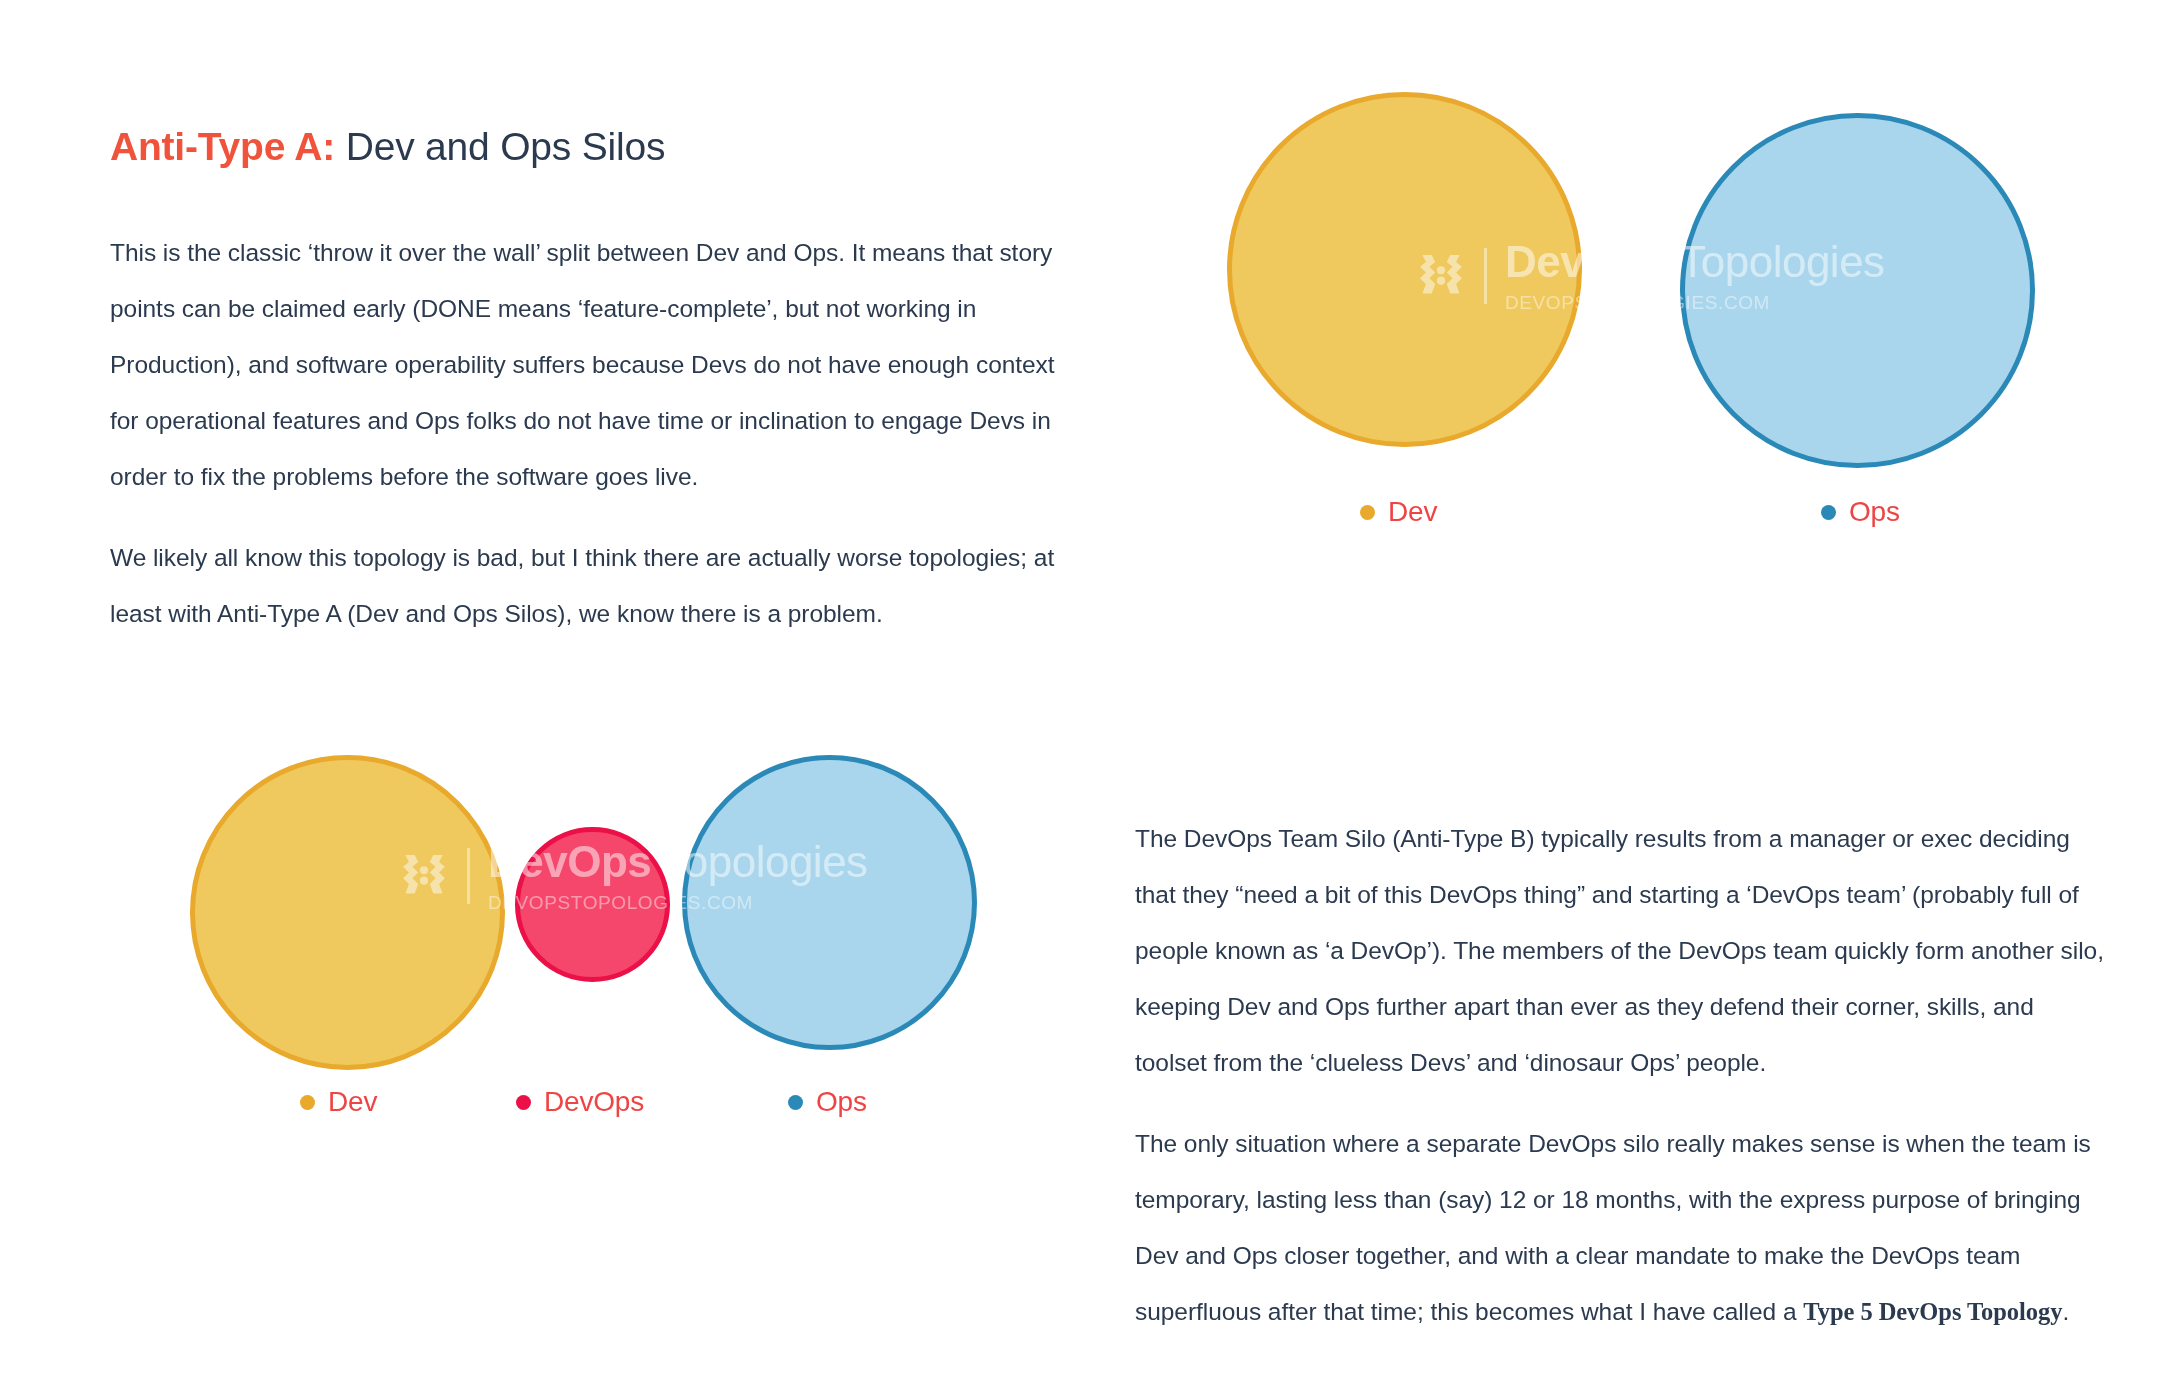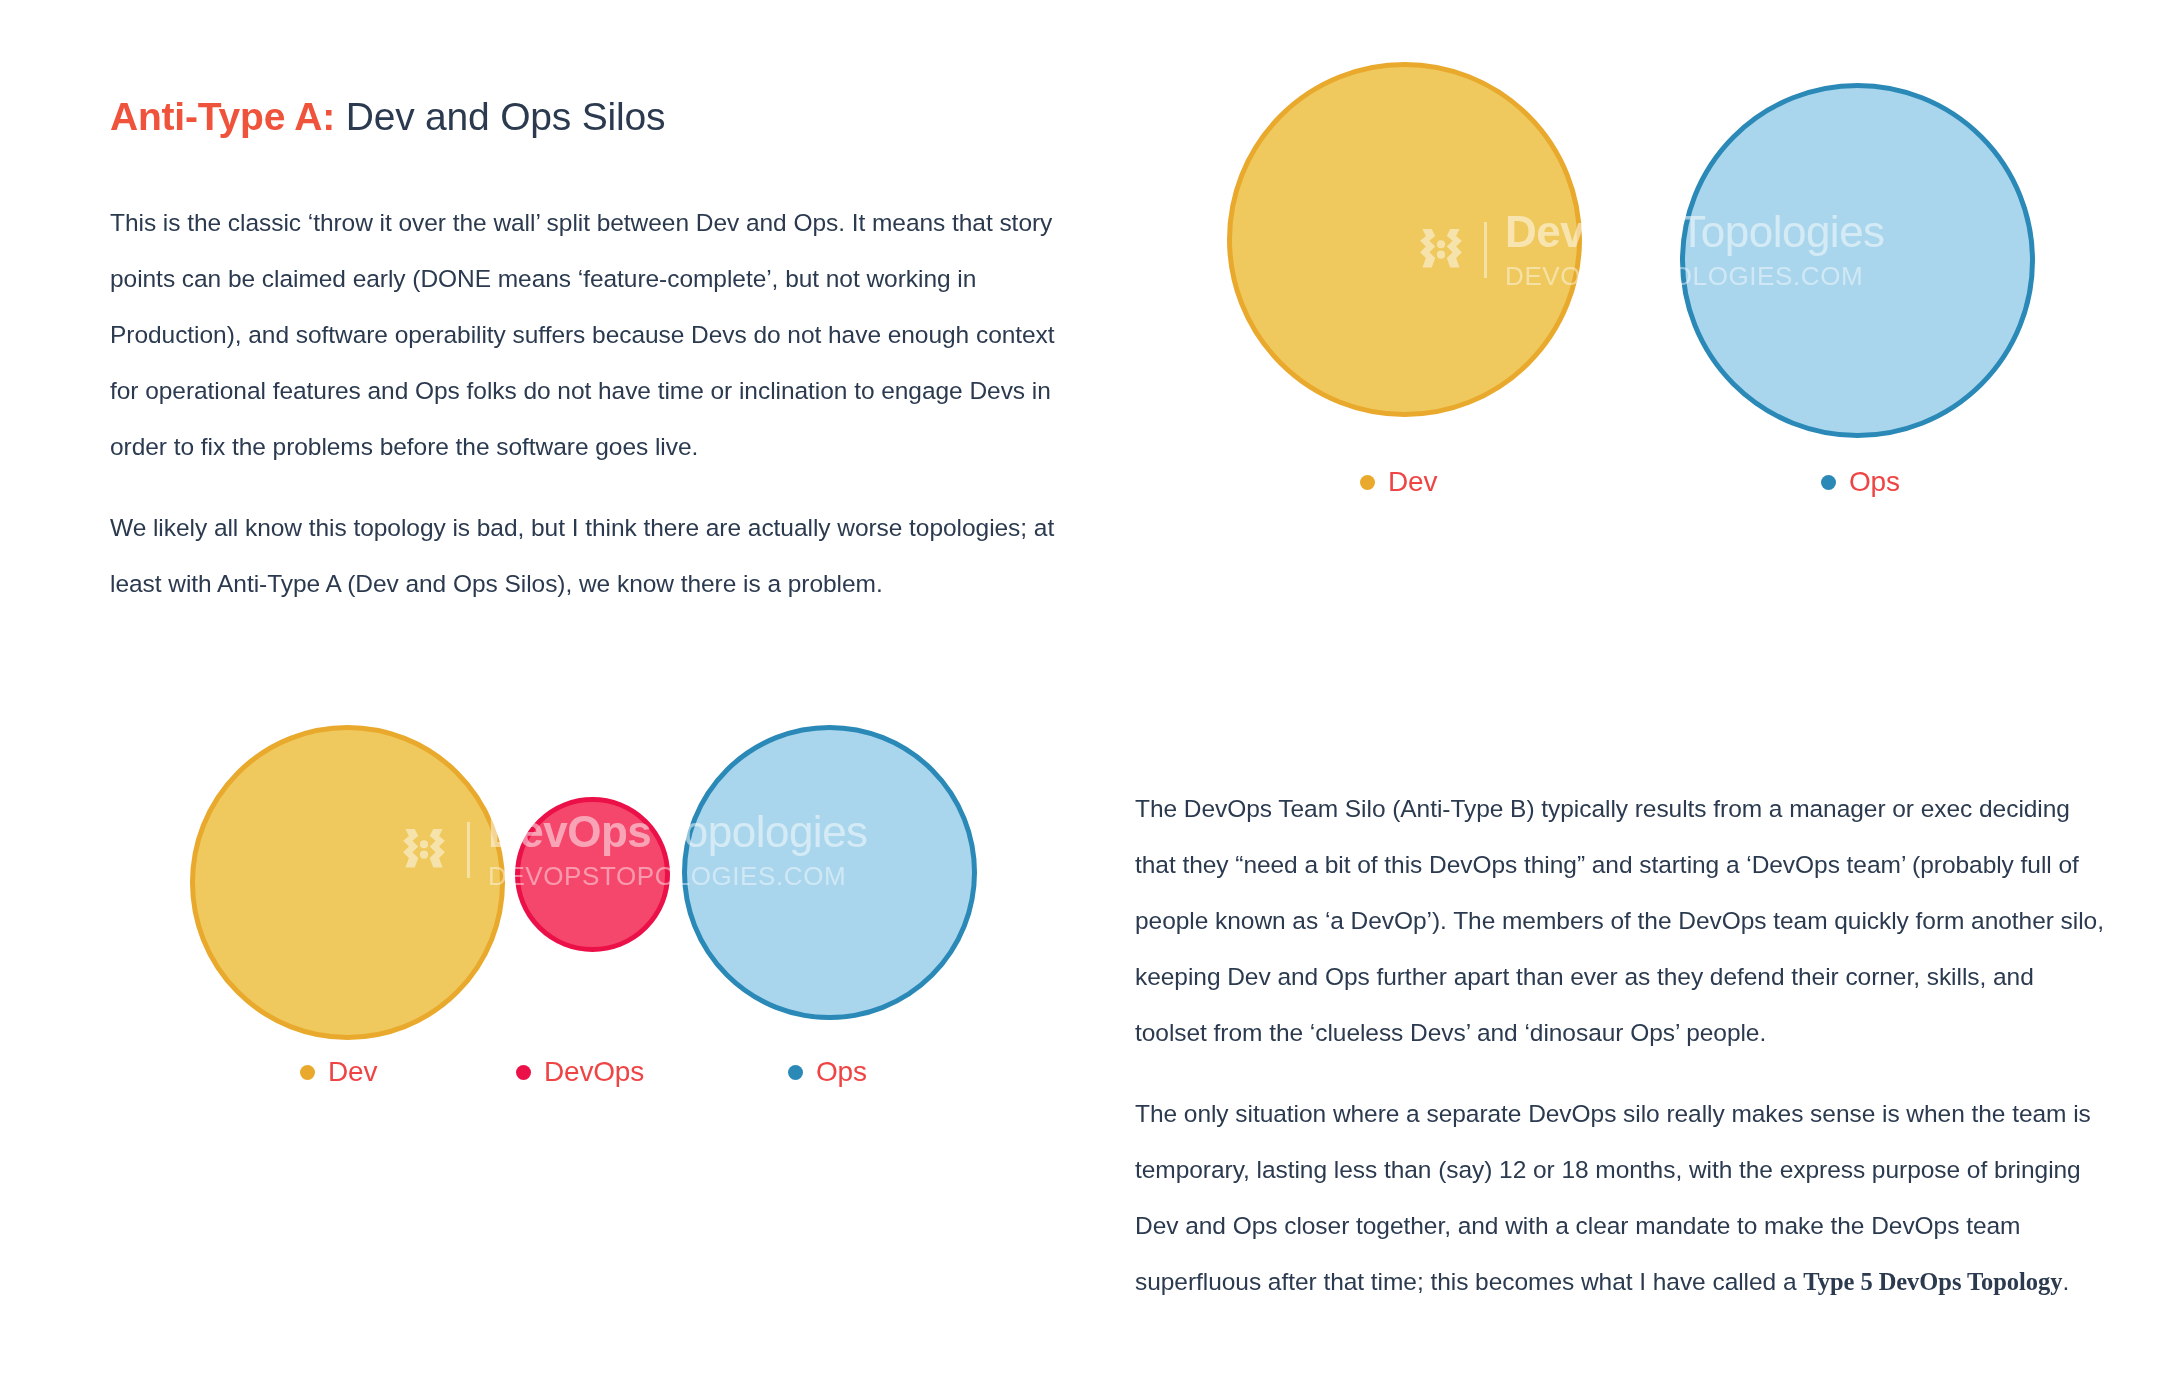--- a/index.html
+++ b/index.html
@@ -13,20 +13,21 @@
     font-family: "Liberation Sans", sans-serif;
     color: #2c3e50;
     overflow: hidden;
     position: relative;
   }
 
   .page {
     position: relative;
     width: 2162px;
     height: 1018px;
+    margin-top: 30px;
   }
 
   
   .text-block { position: absolute; }
 
   .heading {
     font-size: 39px;
     font-weight: 400;
     color: #2b3a4f;
     letter-spacing: -0.2px;
@@ -93,21 +94,21 @@
   .wm-title {
     font-size: 44px;
     color: rgba(255,255,255,0.82);
     white-space: nowrap;
     letter-spacing: -0.5px;
   }
   .wm-title .wm-strong { font-weight: 700; }
   .wm-title .wm-light { font-weight: 400; }
   .wm-url {
     margin-top: 9px;
-    font-size: 26px;
+    font-size: 19px;
     color: rgba(255,255,255,0.72);
     letter-spacing: 0.6px;
     white-space: nowrap;
   }
 
   
   .legend {
     position: absolute;
     display: flex;
     align-items: center;

